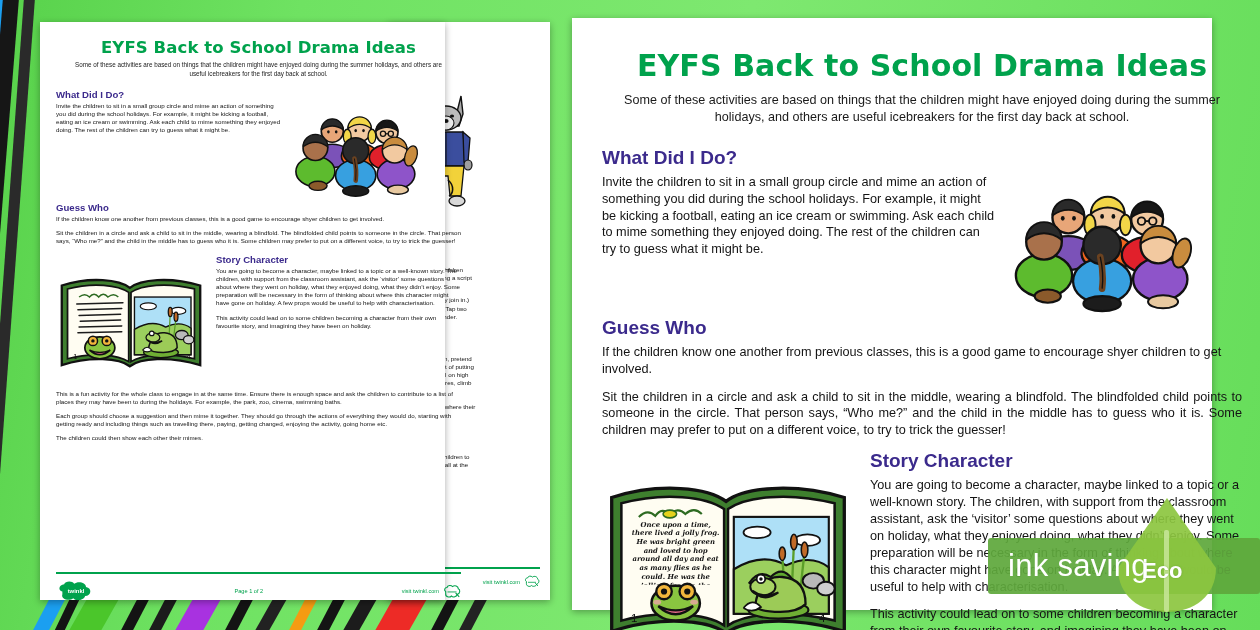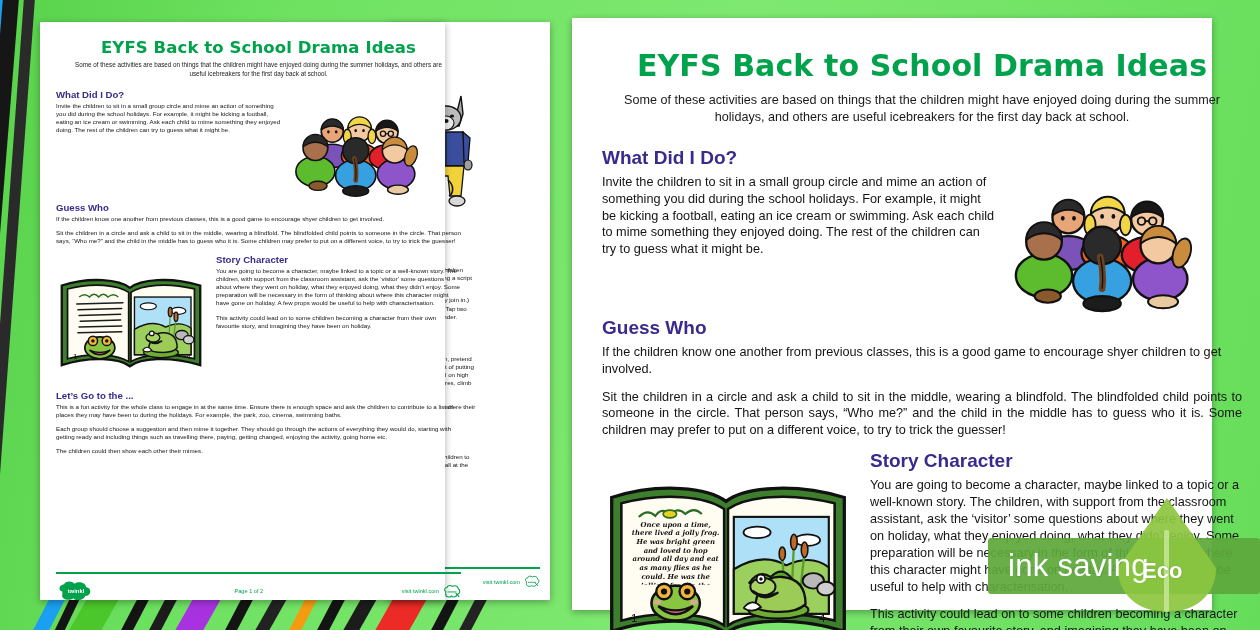--- a/index.html
+++ b/index.html
@@ -345,21 +345,20 @@
         </svg>
       </div>
       <div class="story-txt">
         <h2 class="h2">Story Character</h2>
         <p class="para left">You are going to become a character, maybe linked to a topic or a well-known story. The children, with support from the classroom assistant, ask the ‘visitor’ some questions about where they went on holiday, what they enjoyed doing, what they didn’t enjoy. Some preparation will be necessary in the form of thinking about where this character might have gone on holiday. A few props would be useful to help with characterisation.</p>
         <p class="para left">This activity could lead on to some children becoming a character from their own favourite story, and imagining they have been on holiday.</p>
       </div>
     </div>
 
     <div class="p1-wide" style="margin-top:8px;">
-      <h2 class="h2">Let’s Go to the ...</h2>
       <p class="para left">This is a fun activity for the whole class to engage in at the same time. Ensure there is enough space and ask the children to contribute to a list of places they may have been to during the holidays. For example, the park, zoo, cinema, swimming baths.</p>
       <p class="para left">Each group should choose a suggestion and then mime it together. They should go through the actions of everything they would do, starting with getting ready and including things such as travelling there, paying, getting changed, enjoying the activity, going home etc.</p>
       <p class="para left">The children could then show each other their mimes.</p>
     </div>
 
     <div class="footer">
       <div class="footer-rule"></div>
       <div class="footer-row">
         <span class="twinkl">
           <svg width="40" height="22" viewBox="0 0 88 46">

